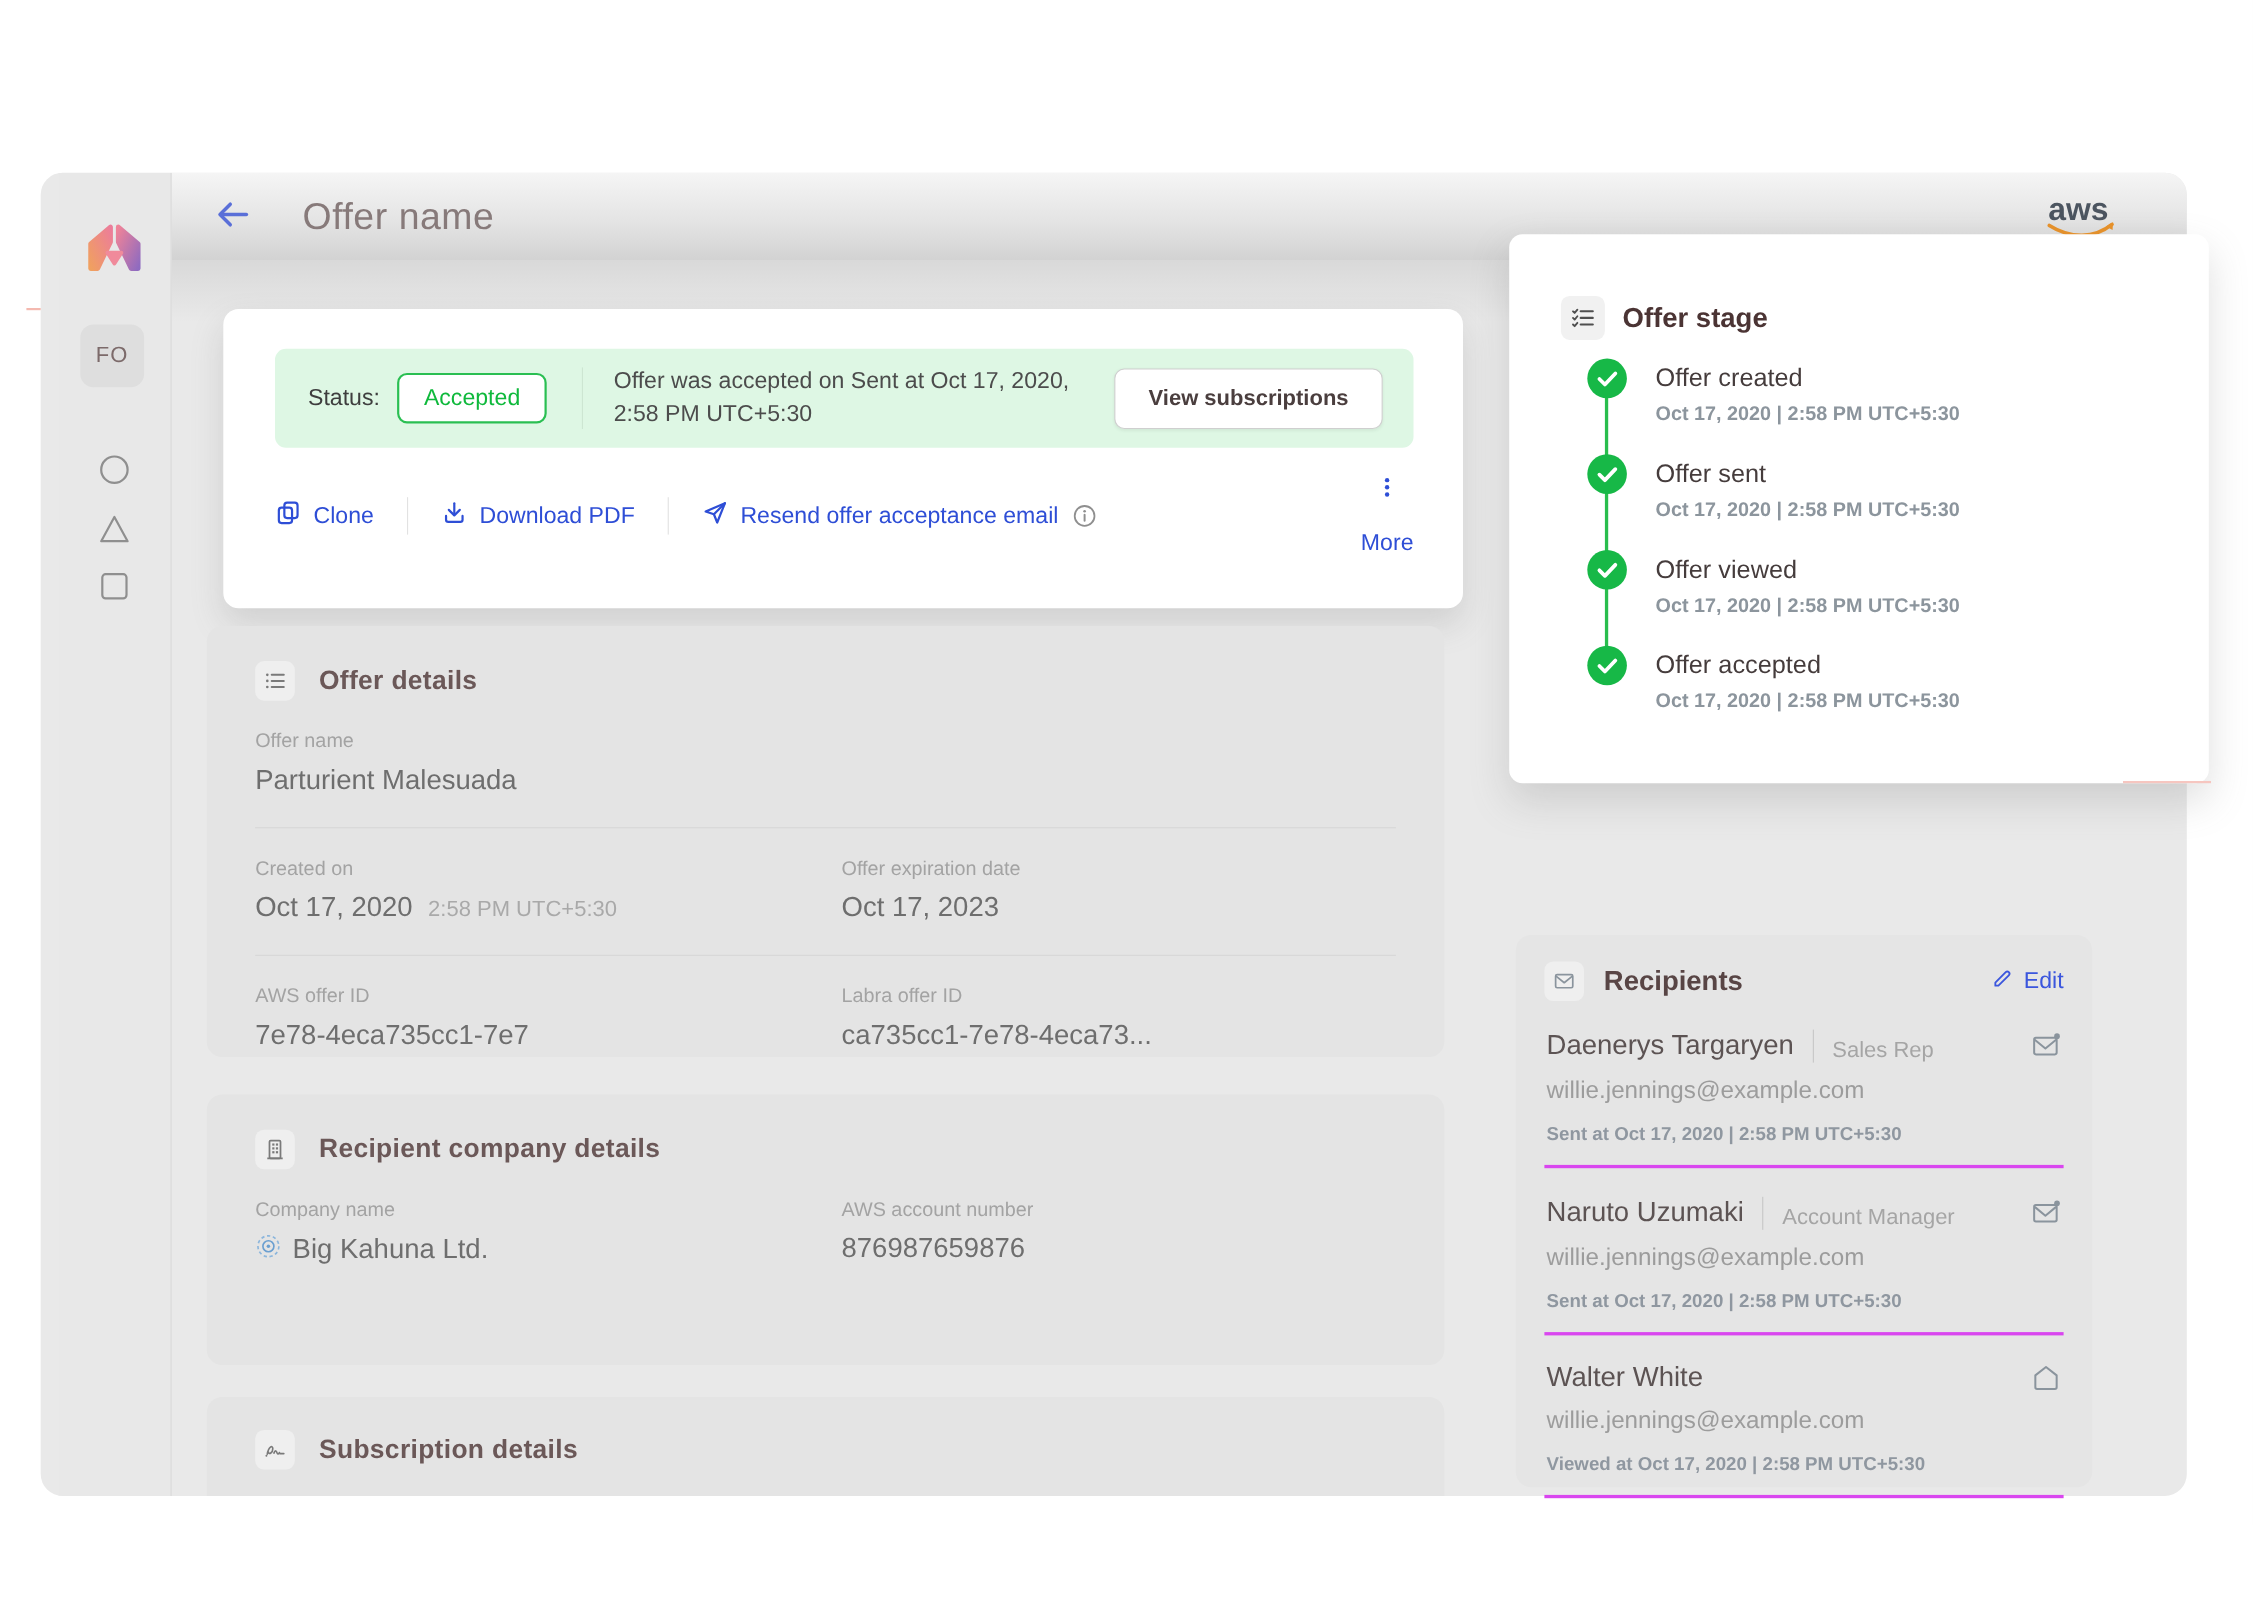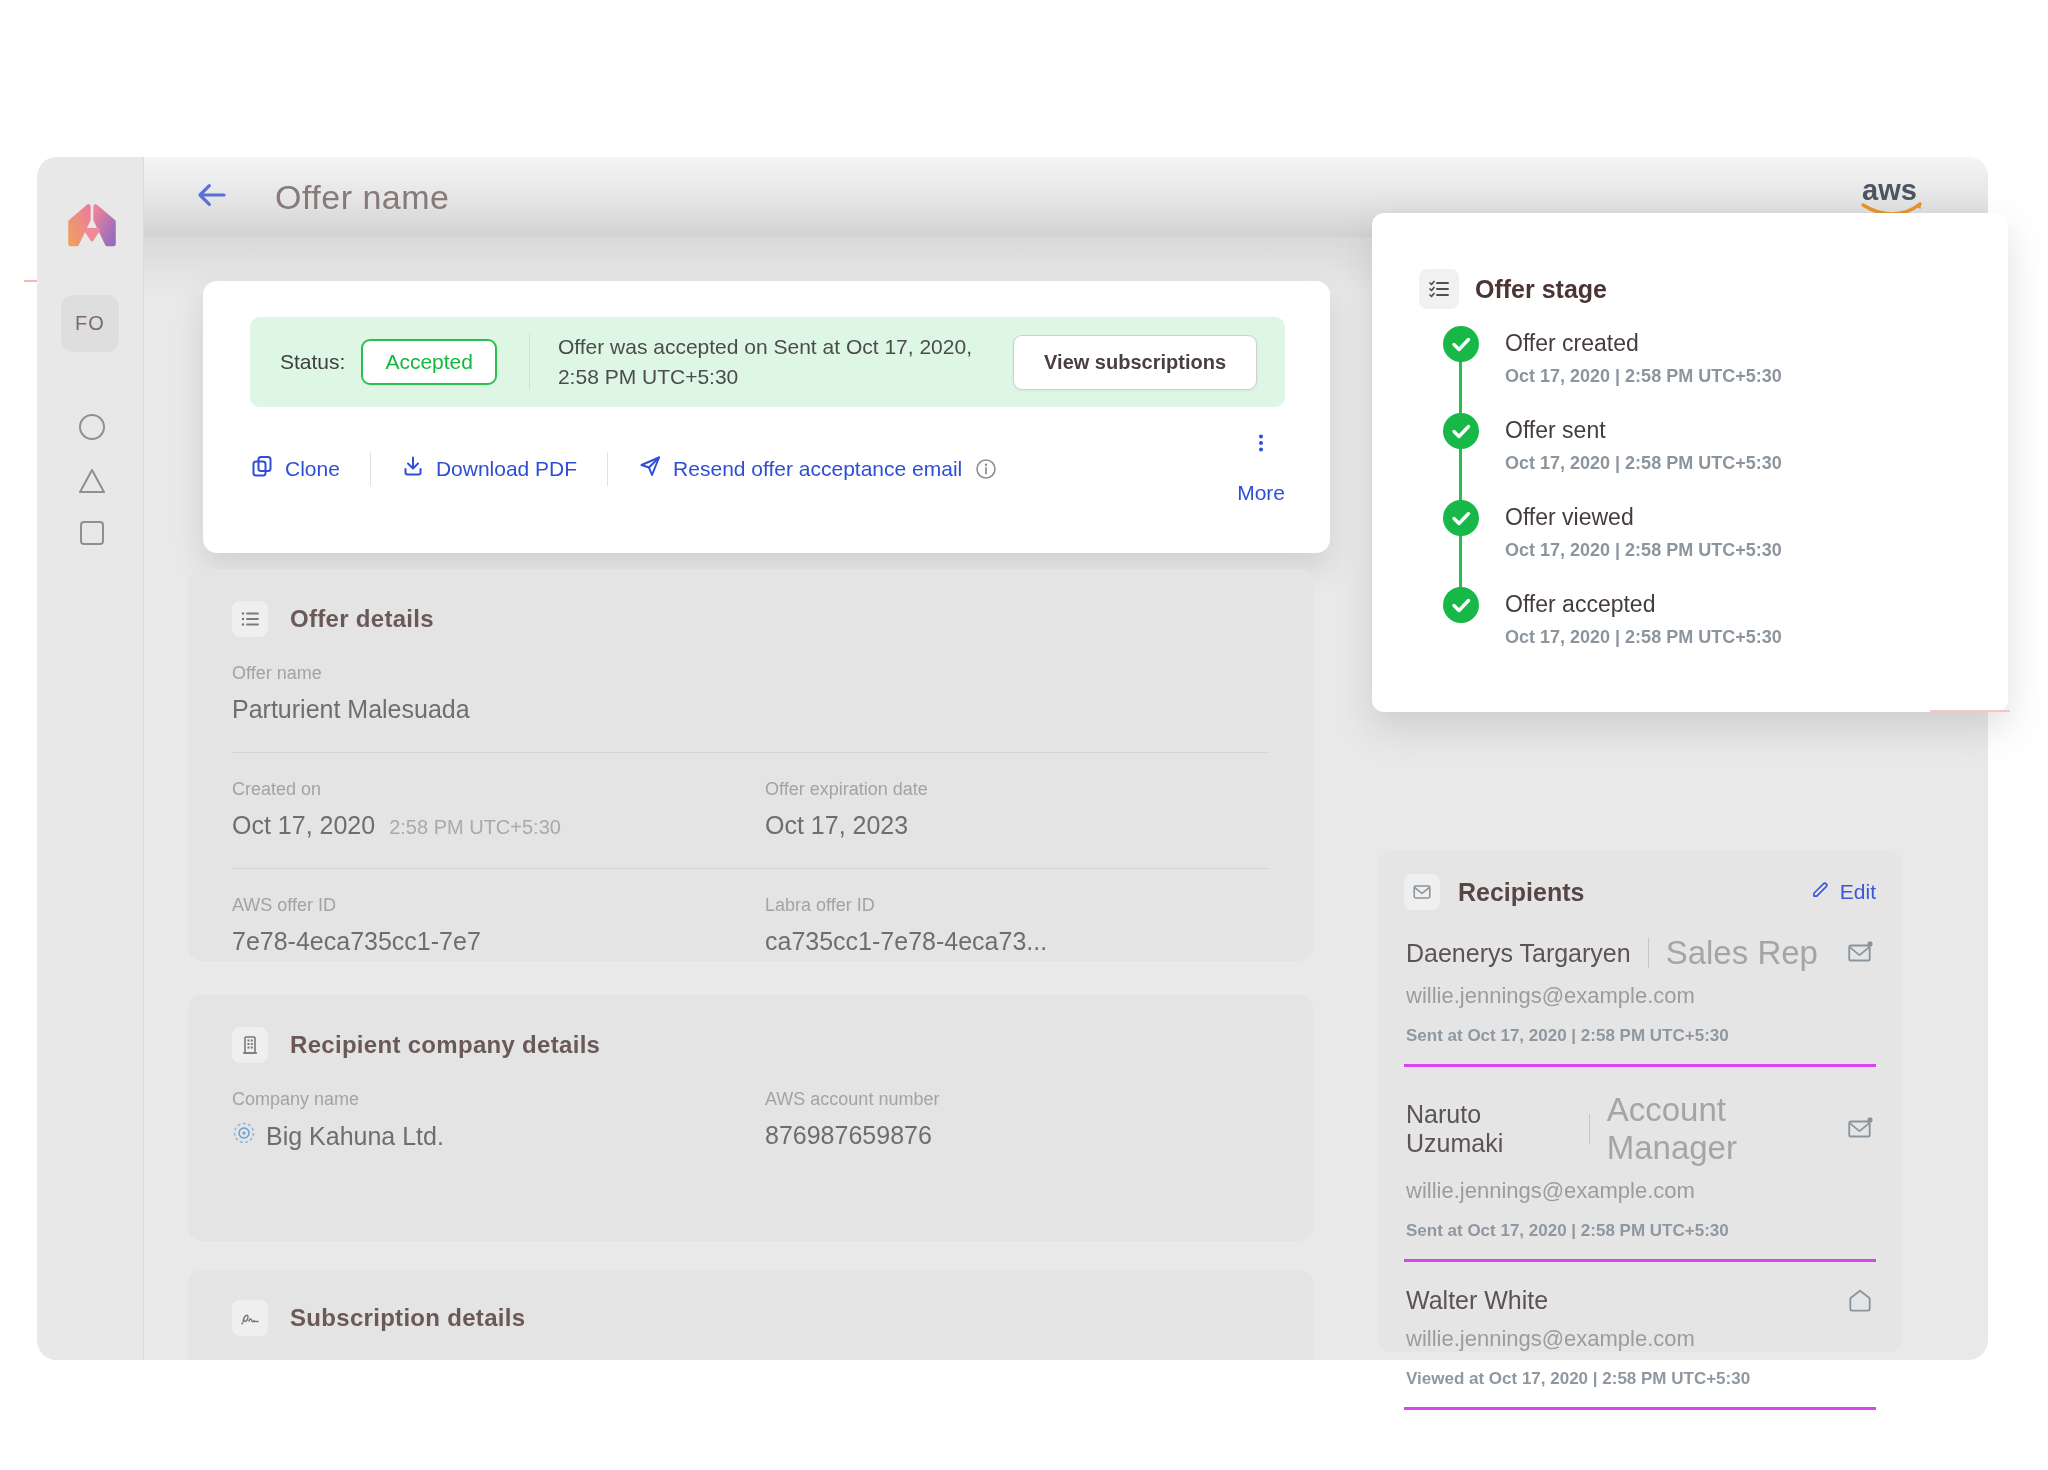--- a/index.html
+++ b/index.html
@@ -3,21 +3,21 @@
 <meta charset="utf-8">
 <style>
   html,body{margin:0;padding:0;}
   body{width:2048px;height:1470px;background:#ffffff;font-family:"Liberation Sans","DejaVu Sans",sans-serif;}
   .screen{position:relative;width:2048px;height:1470px;overflow:hidden;background:#ffffff;}
 
   
   .app-window{position:absolute;left:37px;top:157px;width:1951px;height:1203px;background:#e9e9e9;border-radius:20px;overflow:hidden;}
 
   
-  .sidebar{position:absolute;left:4px;top:0;bottom:0;width:102px;background:#e8e8e8;border-right:1px solid #dadada;}
+  .sidebar{position:absolute;left:16px;top:0;bottom:0;width:102px;background:#e8e8e8;border-right:1px solid #dadada;}
   .logo{position:absolute;left:22px;top:44px;width:58px;height:52px;}
   .workspace-badge{position:absolute;left:20px;top:138px;width:58px;height:57px;background:#dedede;border-radius:12px;display:flex;align-items:center;justify-content:center;color:#7c6a6a;font-size:20px;letter-spacing:1px;}
   .side-icon{position:absolute;left:35px;width:32px;height:32px;}
   .side-icon svg{stroke:#8f8f8f;fill:none;stroke-width:2;}
   .si-circle{top:254px;} .si-triangle{top:308px;} .si-square{top:360px;}
 
   
   .topbar{position:absolute;left:102px;right:0;top:0;height:80px;background:linear-gradient(180deg,#f5f5f5 0%,#e4e4e4 55%,#d2d2d2 100%);display:flex;align-items:center;padding-left:56px;box-sizing:border-box;}
   .back-btn{width:34px;height:34px;display:flex;align-items:center;justify-content:center;cursor:pointer;}
   .page-title{margin-left:46px;font-size:34px;font-weight:500;color:#877a7a;letter-spacing:.5px;}
@@ -68,21 +68,21 @@
 
   
   .recipients-card{position:absolute;left:1378px;top:850px;width:524px;height:502px;background:#e5e5e5;border-radius:14px;z-index:4;box-sizing:border-box;padding:24px 26px 0 26px;}
   .recip-heading{display:flex;align-items:center;}
   .recip-title{font-size:25px;font-weight:600;color:#584545;margin-left:18px;}
   .edit-link{margin-left:auto;display:flex;align-items:center;gap:9px;color:#3b56dd;font-size:21px;font-weight:500;cursor:pointer;}
   .recip-row{padding:24px 2px 18px 2px;border-bottom:3px solid #d946ef;}
   .recip-top{display:flex;align-items:center;}
   .recip-name{font-size:25px;color:#5c5353;}
   .recip-sep{width:1px;height:30px;background:#c6c6c6;margin:0 17px;}
-  .recip-role{font-size:33px;color:#a5a5a5;}
+  .recip-role{font-size:20px;color:#a5a5a5;margin-top:10px;}
   .recip-mail-ic{margin-left:auto;display:flex;}
   .recip-email{font-size:22px;color:#9c9c9c;margin-top:11px;}
   .recip-status{font-size:17px;font-weight:700;color:#8f97a0;margin-top:17px;}
   .gray-ic{stroke:#8a949d;fill:none;stroke-width:1.7;stroke-linecap:round;stroke-linejoin:round;}
 
   
   .mark-left{position:absolute;left:24px;top:280px;width:13px;height:2px;background:#f4b9b0;z-index:6;}
   .mark-right{position:absolute;left:1930px;top:710px;width:80px;height:2px;background:#f6c6c0;z-index:6;}
 </style>
 </head>

